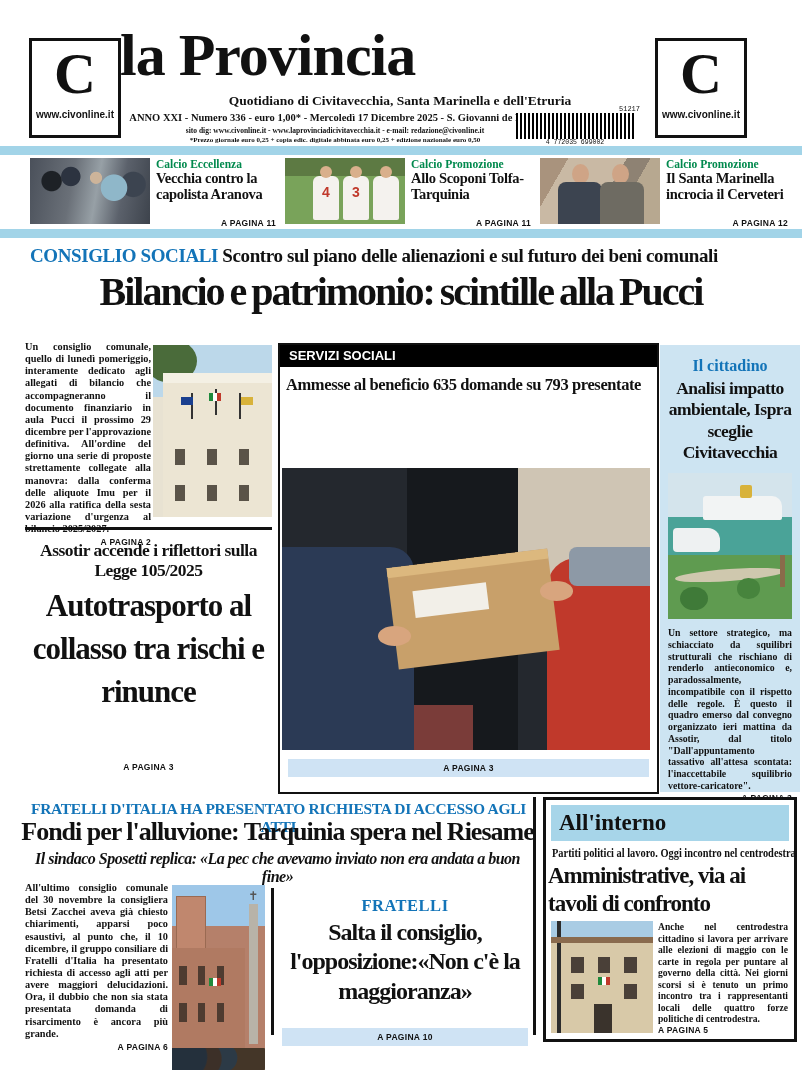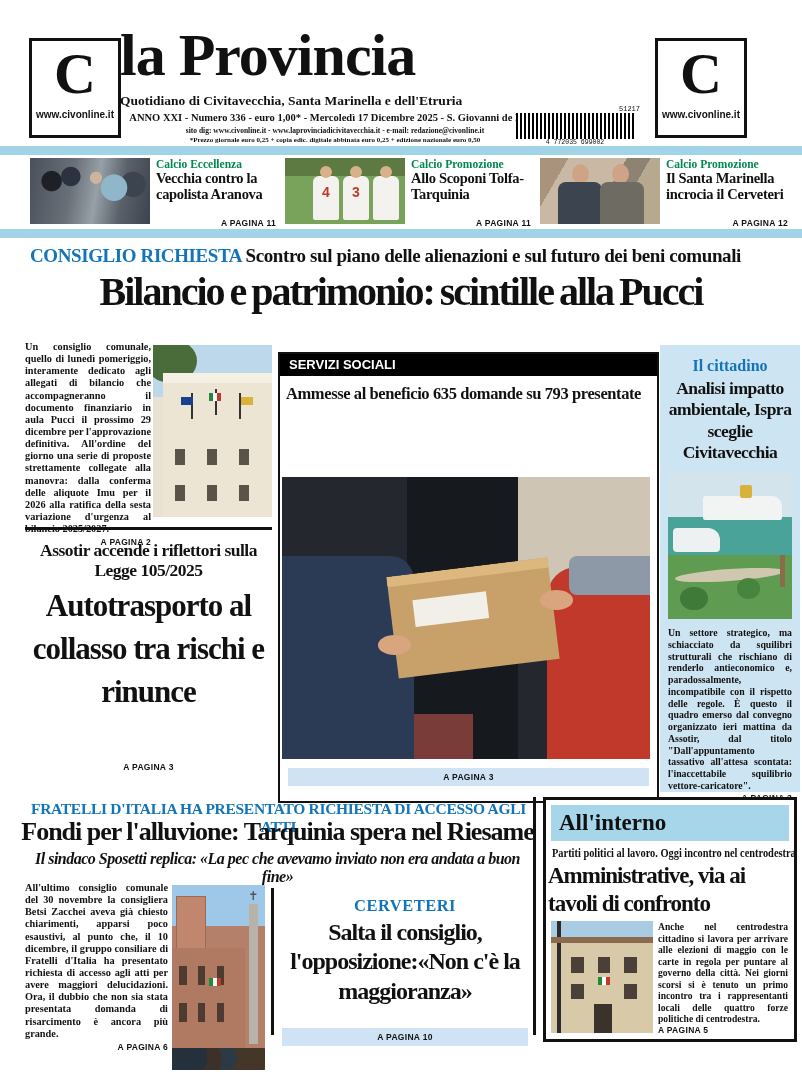--- a/index.html
+++ b/index.html
@@ -7,21 +7,21 @@
         font-family:"Liberation Serif",serif;color:#111;overflow:hidden;}
   .photo{position:absolute;overflow:hidden;background:#999;}
   .pageref{font-family:"Liberation Sans",sans-serif;font-weight:bold;font-size:8.5px;color:#111;letter-spacing:0.3px;}
   .just{text-align:justify;}
   
   .logo-box{position:absolute;top:38px;width:86px;height:94px;border:3px solid #111;background:#fff;text-align:center;}
   .logo-c{font-size:58px;font-weight:bold;line-height:60px;margin-top:3px;}
   .logo-url{font-size:10px;font-weight:bold;font-family:"Liberation Sans",sans-serif;margin-top:5px;}
   .mast-title{position:absolute;left:120px;width:560px;top:20px;
               font-size:60px;font-weight:bold;letter-spacing:-1px;line-height:70px;}
-  .mast-sub{position:absolute;left:120px;width:560px;top:93px;text-align:left;font-size:13.5px;font-weight:bold;}
+  .mast-sub{position:absolute;left:120px;width:560px;top:93px;text-align:center;font-size:13.5px;font-weight:bold;}
   .mast-issue{position:absolute;left:120px;width:430px;top:112px;text-align:center;font-size:10.5px;font-weight:bold;}
   .mast-contact{position:absolute;left:120px;width:430px;top:126px;text-align:center;font-size:7.5px;font-weight:bold;}
   .mast-price{position:absolute;left:120px;width:430px;top:136px;text-align:center;font-size:7px;font-weight:bold;}
   .barcode-wrap{position:absolute;left:516px;top:105px;width:124px;height:40px;}
   .barcode{position:absolute;left:0;top:8px;width:118px;height:26px;
            background:repeating-linear-gradient(90deg,#000 0 2px,#fff 2px 4px);}
   .barcode-top{position:absolute;right:0;top:0;font-size:7px;font-family:"Liberation Mono",monospace;}
   .barcode-num{position:absolute;left:0;top:34px;width:118px;text-align:center;font-size:6.5px;font-family:"Liberation Mono",monospace;}
   .bluebar{position:absolute;left:0;width:802px;height:9px;background:#a2d4e8;}
   
@@ -36,21 +36,21 @@
   .lead-kicker .blue{color:#1374b8;}
   .lead-head{position:absolute;left:20px;top:266px;width:762px;text-align:center;
              font-size:40px;font-weight:bold;letter-spacing:-2px;word-spacing:-2px;line-height:52px;}
   .lead-body{position:absolute;left:25px;top:341px;width:126px;font-size:10.3px;font-weight:bold;line-height:1.18;}
   .lead-ref{display:block;text-align:right;margin-top:2px;}
   .lead-rule{position:absolute;left:25px;top:527px;width:247px;height:3px;background:#111;}
   .assotir-sub{position:absolute;left:25px;top:540px;width:247px;text-align:center;font-size:17.5px;font-weight:bold;letter-spacing:-0.5px;line-height:1.15;}
   .assotir-head{position:absolute;left:25px;top:585px;width:247px;text-align:center;font-size:31px;font-weight:bold;letter-spacing:-1px;line-height:1.38;}
   .assotir-ref{position:absolute;left:25px;top:762px;width:247px;text-align:center;}
   
-  .serv-box{position:absolute;left:278px;top:352px;width:377px;height:447px;border:2.5px solid #111;background:#fff;}
+  .serv-box{position:absolute;left:278px;top:343px;width:377px;height:447px;border:2.5px solid #111;background:#fff;}
   .serv-bar{position:absolute;left:0;top:0;right:0;height:22px;background:#000;color:#fff;
             font-family:"Liberation Sans",sans-serif;font-weight:bold;font-size:13px;line-height:22px;padding-left:9px;box-sizing:border-box;}
   .serv-sub{position:absolute;left:6px;top:30px;right:6px;font-size:16.5px;font-weight:bold;letter-spacing:-0.4px;}
   .serv-head{position:absolute;left:6px;top:52px;right:6px;text-align:center;font-size:29px;font-weight:bold;letter-spacing:-1px;line-height:1.15;}
   .serv-photo{left:2px;top:123px;width:368px;height:282px;}
   .serv-band{position:absolute;left:8px;right:8px;top:414px;height:18px;background:#cfe3f4;text-align:center;line-height:18px;}
   
   .prog-box{position:absolute;left:660px;top:345px;width:140px;height:447px;background:#cde4f2;}
   .prog-kicker{position:absolute;left:0;right:0;top:12px;text-align:center;color:#1374b8;font-size:16px;font-weight:bold;}
   .prog-head{position:absolute;left:4px;right:4px;top:33px;text-align:center;font-size:17.5px;font-weight:bold;letter-spacing:-0.5px;line-height:1.22;}
@@ -201,21 +201,21 @@
     <div class="strip-text">
       <div class="strip-kicker">Calcio Promozione</div>
       <div class="strip-title">Il Santa Marinella incrocia il Cerveteri</div>
       <div class="strip-ref pageref">A PAGINA 12</div>
     </div>
   </div>
 
   <div class="bluebar" style="top:229px;"></div>
 
   <div class="lead-kicker">
-    <span class="blue">CONSIGLIO RICHIESTA</span><span> Scontro sul piano delle alienazioni e sul futuro dei beni comunali</span>
+    <span class="blue">CONSIGLIO SOCIALI</span><span> Scontro sul piano delle alienazioni e sul futuro dei beni comunali</span>
   </div>
   <div class="lead-head">Bilancio e patrimonio: scintille alla Pucci</div>
 
   <div class="lead-body just">
     <span>Un consiglio comunale, quello di lunedì pomeriggio, interamente dedicato agli allegati di bilancio che accompagneranno il documento finanziario in aula Pucci il prossimo 29 dicembre per l'approvazione definitiva. All'ordine del giorno una serie di proposte strettamente collegate alla manovra: dalla conferma delle aliquote Imu per il 2026 alla ratifica della sesta variazione d'urgenza al bilancio 2025/2027.</span>
     <span class="lead-ref pageref">A PAGINA 2</span>
   </div>
 
   <div class="photo ph-townhall" style="left:153px;top:345px;width:119px;height:172px;">
     <div class="th-tree"></div>
@@ -297,21 +297,21 @@
     <div class="tq-win" style="left:8%;top:64%;"></div>
     <div class="tq-win" style="left:28%;top:64%;"></div>
     <div class="tq-win" style="left:48%;top:64%;"></div>
     <div class="th-flag" style="left:40%;top:50%;background:linear-gradient(90deg,#1f8a3c 0 33%,#fff 33% 66%,#c0392b 66%);"></div>
     <div class="tq-crowd"></div>
   </div>
 
   <div class="vrule1"></div>
   <div class="vrule2"></div>
 
-  <div class="cerv-kicker">CERVETERI</div>
+  <div class="cerv-kicker">FRATELLI</div>
   <div class="cerv-head">Salta il consiglio, l'opposizione:«Non c'è la maggioranza»</div>
   <div class="cerv-band pageref">A PAGINA 10</div>
 
   <div class="int-box">
     <div class="int-band">All'interno</div>
     <div class="int-kicker">Partiti politici al lavoro. Oggi incontro nel centrodestra</div>
     <div class="int-head">Amministrative, via ai tavoli di confronto</div>
     <div class="photo int-photo ph-muni">
       <div class="mu-pole"></div>
       <div class="mu-roof"></div>

